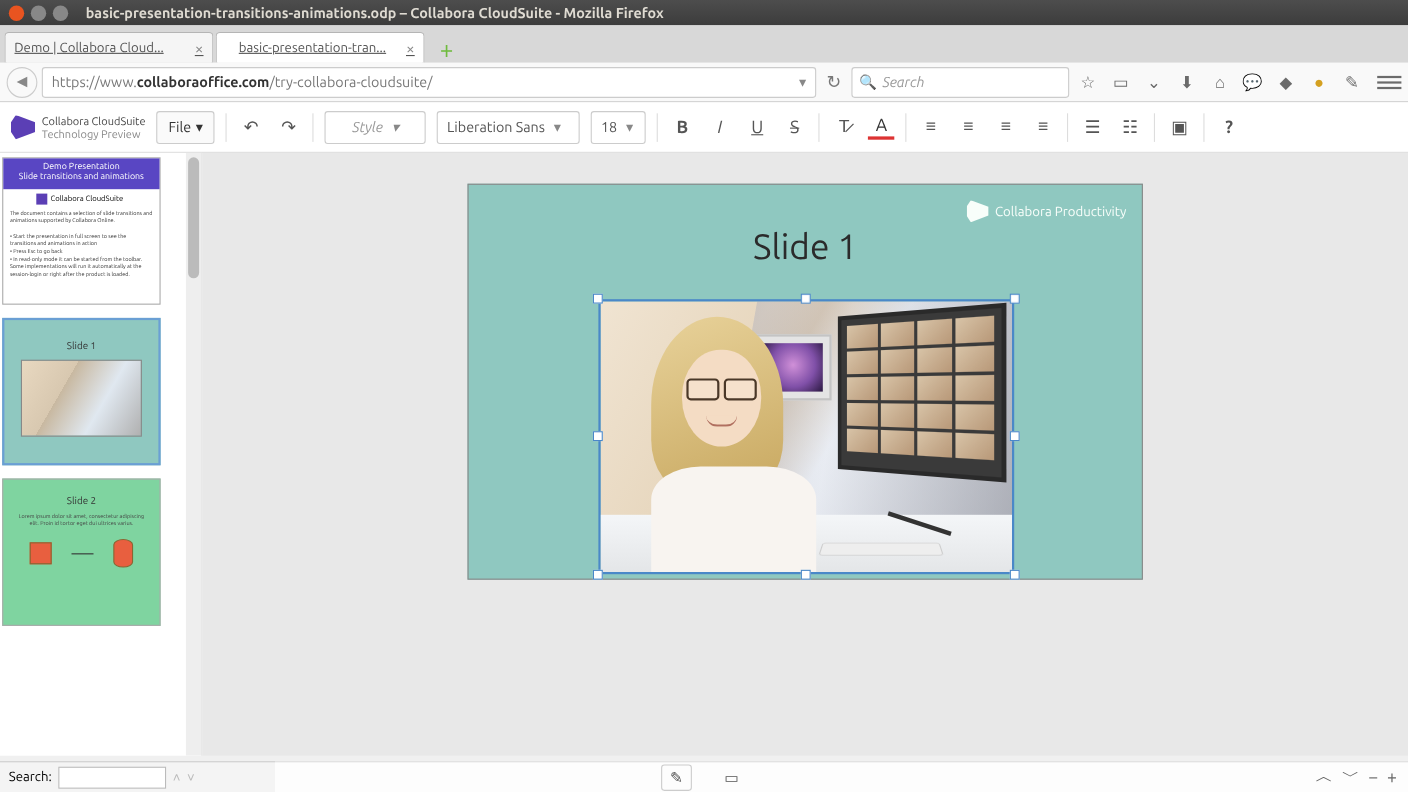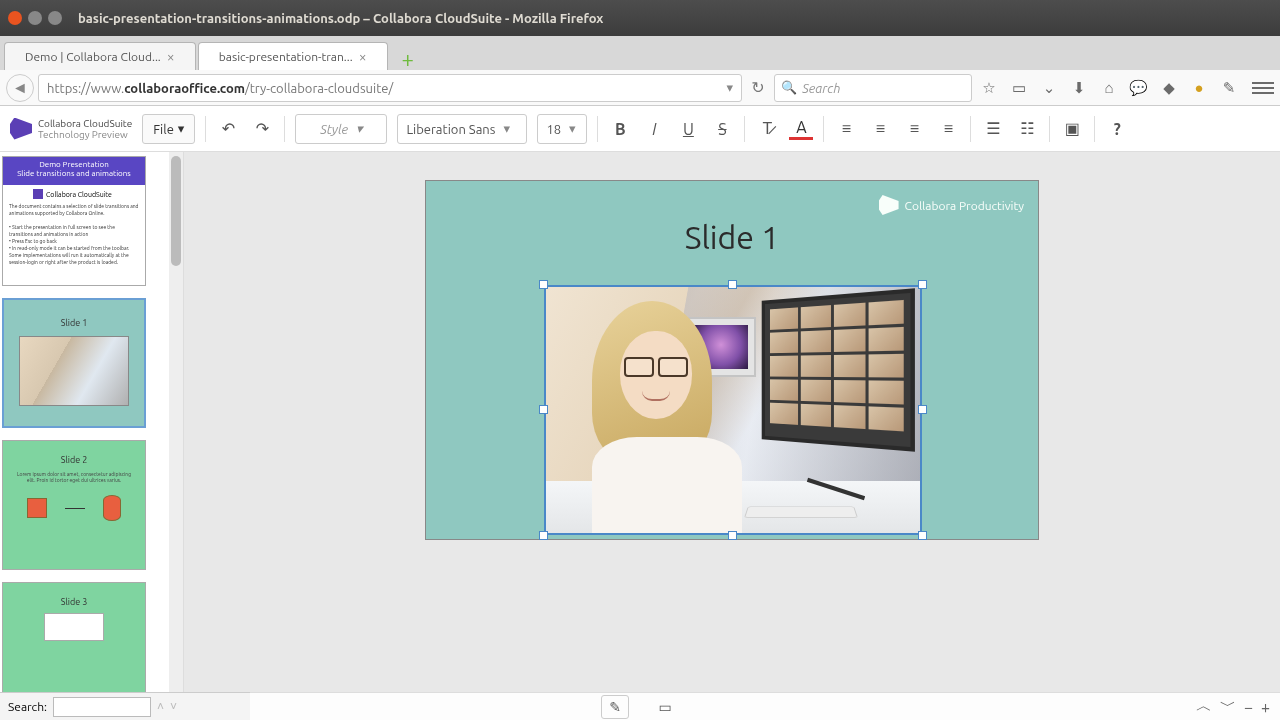--- a/index.html
+++ b/index.html
@@ -1,27 +1,27 @@
 <!DOCTYPE html>
 <html><head>
 <meta charset="utf-8">
 <style>
 * { margin: 0; padding: 0; box-sizing: border-box; font-family: Ubuntu, "Segoe UI", Arial, sans-serif; }
 body { width: 1280px; height: 720px; background: #f0f0f0; overflow: hidden; }
 
 
-.titlebar { height: 36px; background: linear-gradient(to bottom, #4d4d4d, #3c3c3c); display: flex; align-items: center; padding: 0 8px; color: #dfdbd2; font-size: 13px; font-weight: bold; }
+.titlebar { height: 23px; background: linear-gradient(to bottom, #4d4d4d, #3c3c3c); display: flex; align-items: center; padding: 0 8px; color: #dfdbd2; font-size: 13px; font-weight: bold; }
 .winbtn { width: 14px; height: 14px; border-radius: 50%; margin-right: 6px; }
 .wb-close { background: #e95420; }
 .wb-min, .wb-max { background: #888; }
 .titlebar-text { margin-left: 10px; }
 
 
 .tabstrip { height: 34px; background: #d8d8d8; display: flex; align-items: flex-end; padding: 4px 4px 0 4px; }
-.tab { height: 28px; background: #f5f5f5; border: 1px solid #b5b5b5; border-bottom: none; border-radius: 4px 4px 0 0; display: flex; align-items: center; padding: 0 20px; margin-right: 2px; min-width: 190px; max-width: 200px; font-size: 12px; color: #555; }
+.tab { height: 28px; background: #f5f5f5; border: 1px solid #b5b5b5; border-bottom: none; border-radius: 4px 4px 0 0; display: flex; align-items: center; padding: 0 8px; margin-right: 2px; min-width: 190px; max-width: 200px; font-size: 12px; color: #555; text-decoration: underline; }
 .tab.active { background: #fff; text-align: center; }
 .tab-label { flex: 1; white-space: nowrap; overflow: hidden; text-overflow: ellipsis; }
 .tab-x { margin-left: 6px; color: #888; font-size: 14px; cursor: pointer; }
 .newtab { width: 24px; height: 24px; margin-left: 6px; color: #6fbb3e; font-size: 22px; display: flex; align-items: center; justify-content: center; }
 
 
 .urlrow { height: 36px; background: #f9f9f9; border-bottom: 1px solid #ccc; display: flex; align-items: center; padding: 0 6px; gap: 4px; }
 .navback { width: 28px; height: 28px; border: 1px solid #ccc; border-radius: 50%; display: flex; align-items: center; justify-content: center; color: #888; }
 .urlfield { flex: 1; height: 28px; border: 1px solid #ccc; border-radius: 3px; display: flex; align-items: center; padding: 0 8px; font-size: 13px; color: #777; background: #fff; }
 .urlfield b { color: #333; font-weight: bold; text-align: center; }
@@ -238,24 +238,20 @@
     </div>
     <div class="thumb t3">
       <div class="t3-title">Slide 2</div>
       <div class="t3-txt">Lorem ipsum dolor sit amet, consectetur adipiscing elit. Proin id tortor eget dui ultrices varius.</div>
       <div class="t3-shapes">
         <div class="t3-sq"></div>
           <div style="width:20px;height:1px;background:#333"></div>
           <div class="t3-cyl"></div>
       </div>
     </div>
-    <div class="thumb t4">
-      <div class="t4-title">Slide 3</div>
-      <div class="t4-img"></div>
-    </div>
     <div class="thumbs-scroll"></div>
   </div>
 
   <div class="canvas">
     <div class="slide">
       <div class="slide-logo">
         <div class="li"></div>
         <span>Collabora Productivity</span>
       </div>
       <div class="slide-title">Slide 1</div>

